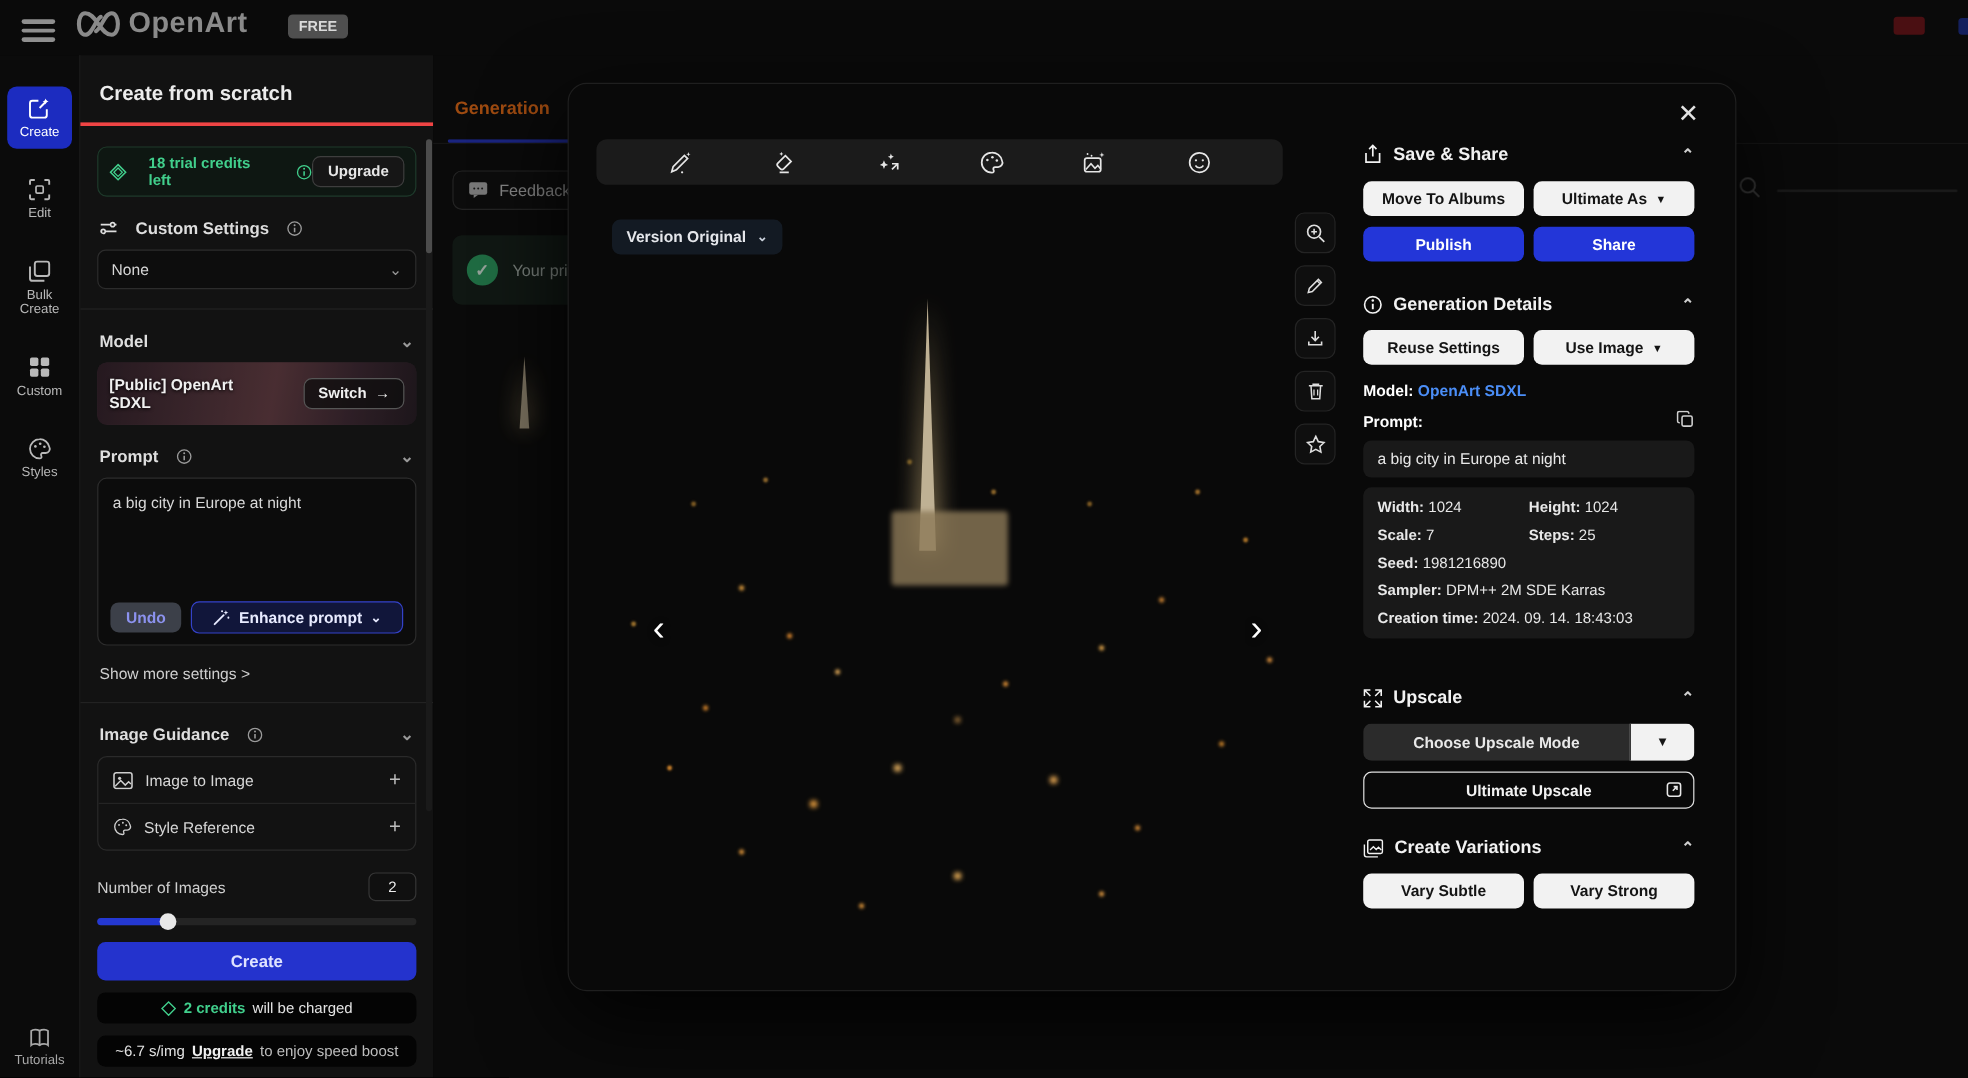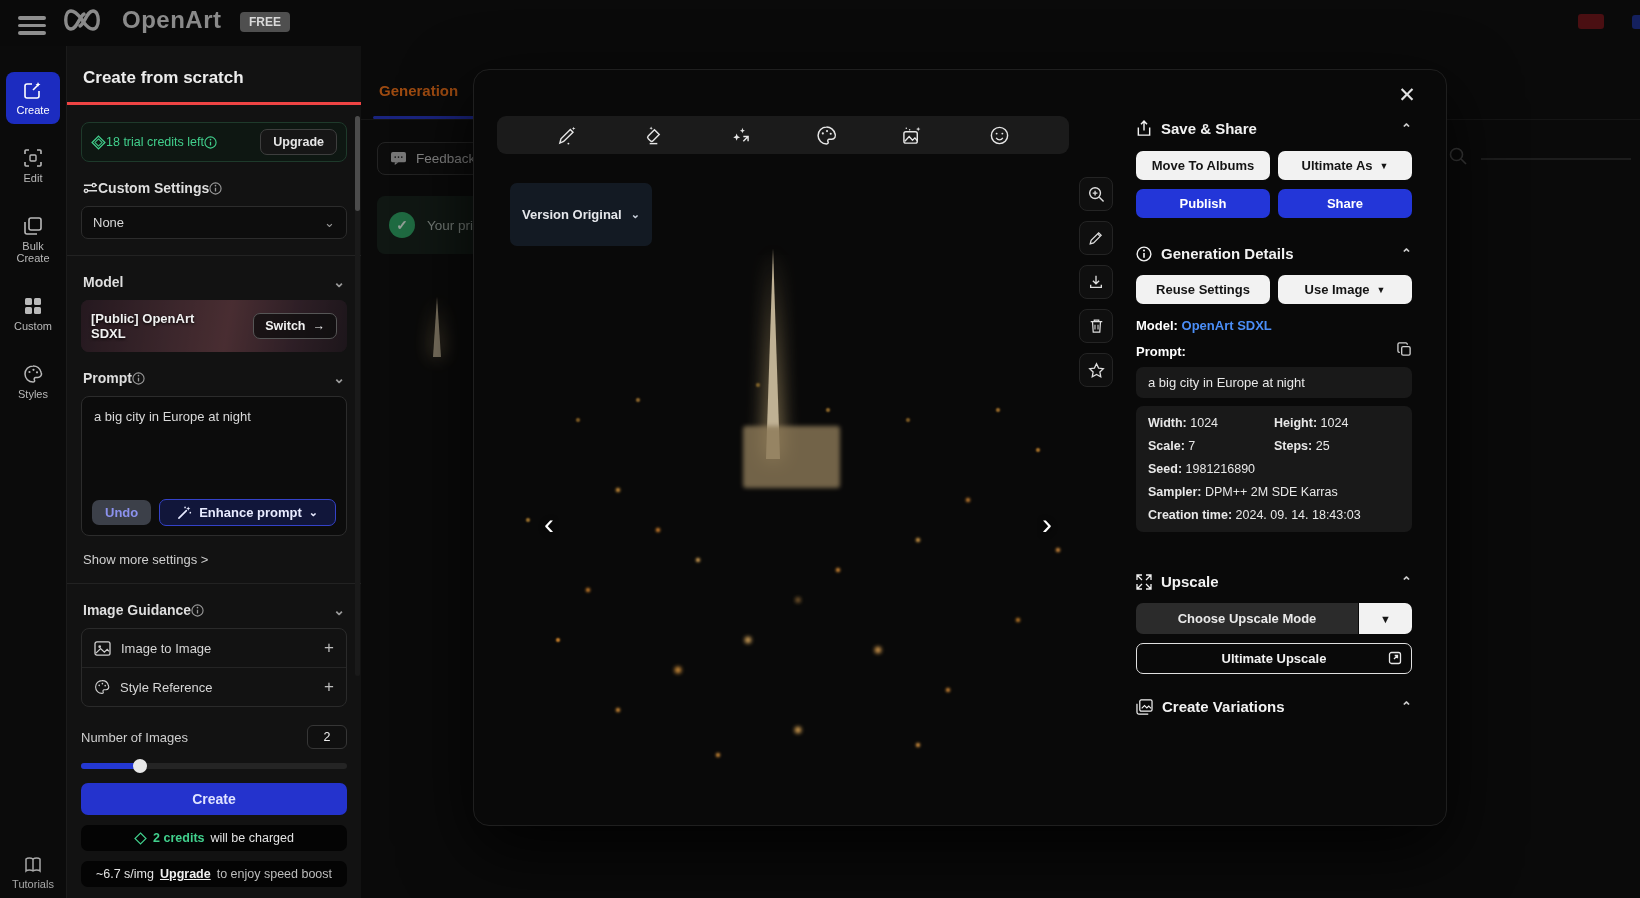--- a/index.html
+++ b/index.html
@@ -4,21 +4,21 @@
 <style>
   * { margin:0; padding:0; box-sizing:border-box; }
   html,body { width:1640px; height:898px; background:#000; overflow:hidden;
     font-family:"Liberation Sans", sans-serif; color:#e8e8e8; }
   .app { position:relative; width:1640px; height:898px; background:#050505; }
 
   
   .topbar { position:absolute; left:0; top:0; width:1640px; height:46px; background:#0a0a0a; }
   .burger { position:absolute; left:18px; top:12px; width:28px; height:22px; cursor:pointer; }
   .burger span { display:block; height:3.5px; background:#8f8f8f; border-radius:2px; margin:4px 0; }
-  .brand { position:absolute; left:62px; top:6px; display:flex; align-items:center; gap:20px; color:#8f8f8f; }
+  .brand { position:absolute; left:62px; top:6px; display:flex; align-items:center; gap:5px; color:#8f8f8f; }
   .brand .logoword { font-size:24px; font-weight:700; letter-spacing:.5px; color:#8a8a8a; }
   .freebadge { position:absolute; left:240px; top:12px; background:#4f4f4f; color:#d9d9d9;
     font-size:12px; font-weight:700; padding:3px 9px; border-radius:4px; }
   .tr-red { position:absolute; left:1578px; top:14px; width:26px; height:15px; background:#4a0f12; border-radius:3px; }
   .tr-blue { position:absolute; left:1632px; top:15px; width:8px; height:14px; background:#14205e; border-radius:3px 0 0 3px; }
 
   
   .rail { position:absolute; left:0; top:46px; width:66px; height:852px; background:#0b0b0b; }
   .rail-item { width:54px; margin:0 auto 16px auto; padding:8px 2px; border-radius:8px; text-align:center;
     color:#b9b9b9; font-size:11px; cursor:pointer; }
@@ -29,25 +29,25 @@
 
   
   .panel { position:absolute; left:66px; top:46px; width:295px; height:852px; background:#121212; border-left:1px solid #1b1b1b; }
   .panel-title { padding:22px 16px 14px 16px; font-size:17px; font-weight:700; color:#ececec; border-bottom:3px solid #ef4444; }
   .panel-scroll { position:absolute; top:62px; left:0; right:0; bottom:0; padding:14px 14px 0 14px; }
   .scrollbar { position:absolute; right:1px; top:70px; width:5px; height:560px; background:#1a1a1a; border-radius:3px; }
   .scrollbar .thumbbar { width:5px; height:95px; background:#4c4c4c; border-radius:3px; }
 
   .credits-box { display:flex; align-items:center; justify-content:space-between; background:#0e1712;
     border:1px solid #1e3a2b; border-radius:8px; padding:6px 9px; }
-  .credits-left { display:flex; align-items:center; gap:0; color:#41cf8c; font-size:12.5px; font-weight:400; }
+  .credits-left { display:flex; align-items:center; gap:18px; color:#41cf8c; font-size:12.5px; font-weight:700; }
   .btn-upgrade { background:#161616; border:1px solid #3e3e3e; color:#e6e6e6; font-size:12.5px; font-weight:600;
     padding:5px 12px; border-radius:7px; cursor:pointer; }
 
-  .sec-label { display:flex; align-items:center; gap:0; font-size:14px; font-weight:700; color:#dedede; margin:18px 2px 10px 2px; }
+  .sec-label { display:flex; align-items:center; gap:15px; font-size:14px; font-weight:700; color:#dedede; margin:18px 2px 10px 2px; }
   .sec-label .chev { margin-left:auto; color:#9a9a9a; }
   .select { display:flex; align-items:center; justify-content:space-between; background:#0d0d0d; border:1px solid #2c2c2c;
     border-radius:7px; padding:8px 11px; font-size:13px; color:#d7d7d7; cursor:pointer; }
   .divider { height:1px; background:#222; margin:16px -14px 0 -14px; }
 
   .model-card { position:relative; height:52px; border-radius:8px; overflow:hidden; cursor:pointer;
     background:linear-gradient(100deg,#3a2430 0%, #5e3a44 30%, #7c4a52 55%, #4a2f3c 80%, #2c1f28 100%); }
   .model-card::after { content:""; position:absolute; inset:0; background:rgba(10,10,12,.45); }
   .model-card-inner { position:absolute; inset:0; z-index:2; display:flex; align-items:center; justify-content:space-between; padding:0 10px; }
   .model-name { font-size:13px; font-weight:600; color:#f0f0f0; text-shadow:0 1px 3px #000; }
@@ -129,21 +129,21 @@
     border-radius:3px; filter:blur(2px); opacity:.8; }
   .cityart .lights { position:absolute; left:0; top:0; width:2px; height:2px; border-radius:50%; background:transparent;
     box-shadow: 120px 320px 3px 1px #ffb347, 160px 360px 3px 1px #ff9d35, 200px 390px 3px 1px #ffc165,
       90px 420px 3px 1px #f79a32, 300px 430px 4px 1px #ffb85a, 340px 400px 3px 1px #ffa53e, 420px 370px 3px 1px #ffbb55,
       470px 330px 3px 1px #f09a3a, 250px 470px 4px 2px #ffc46a, 180px 500px 4px 2px #ffae45, 380px 480px 4px 2px #ffb95c,
       450px 520px 3px 1px #f7a13e, 120px 540px 3px 1px #ffab42, 520px 450px 3px 1px #e8952f, 60px 470px 2px 1px #d98a2e,
       540px 280px 2px 1px #b87c2c, 500px 240px 2px 1px #a9752d, 80px 250px 2px 1px #8a6326, 140px 230px 2px 1px #9a7030,
       260px 215px 2px 1px #8a6a2c, 330px 240px 2px 1px #9c712e, 410px 250px 2px 1px #8a6326, 30px 350px 2px 1px #aa7b30,
       560px 380px 3px 1px #ffa848, 300px 560px 4px 2px #ffbf60, 220px 585px 3px 1px #f7a640, 420px 575px 3px 1px #ffae4a; }
   .ver-pill { position:absolute; left:13px; top:14px; display:flex; align-items:center; gap:9px; background:rgba(22,30,42,.82);
-    color:#e5e7eb; font-size:13px; font-weight:600; padding:24px 12px; border-radius:7px; cursor:pointer; }
+    color:#e5e7eb; font-size:13px; font-weight:600; padding:7px 12px; border-radius:7px; cursor:pointer; }
   .nav-chev { position:absolute; top:340px; color:#fff; font-size:30px; font-weight:400; cursor:pointer;
     text-shadow:0 1px 6px rgba(0,0,0,.9); line-height:1; }
 
   .icol { position:absolute; left:605px; top:107px; display:flex; flex-direction:column; gap:10px; }
   .icol .ibtn { width:34px; height:34px; background:rgba(16,16,16,.88); border:1px solid #242424; border-radius:8px;
     display:flex; align-items:center; justify-content:center; color:#dedede; cursor:pointer; }
 
   
   .rp { position:absolute; left:662px; top:0; width:276px; }
   .rp-head { display:flex; align-items:center; gap:9px; font-size:15px; font-weight:700; color:#f2f2f2; }
@@ -623,17 +623,21 @@
 
       <div class="rp-head" style="margin-top:24px">
         <svg width="17" height="16" viewBox="0 0 18 17">
             <rect x="4" y="1" width="13" height="12" rx="1.5" fill="none" stroke="#f2f2f2" stroke-width="1.3"></rect>
             <path d="M1 5v9a2 2 0 0 0 2 2h10" fill="none" stroke="#f2f2f2" stroke-width="1.3"></path>
             <path d="M6 10l3-3 2.5 2.5 2-2 2.5 2.5" fill="none" stroke="#f2f2f2" stroke-width="1.2"></path>
           </svg>
         <span>Create Variations</span>
         <span class="chev">⌃</span>
       </div>
+      <div class="rp-row" style="margin-top:13px">
+        <button class="btn-w">Vary Subtle</button>
+        <button class="btn-w">Vary Strong</button>
+      </div>
 
     </div>
   </div>
 
 </div>
 
 </body></html>

